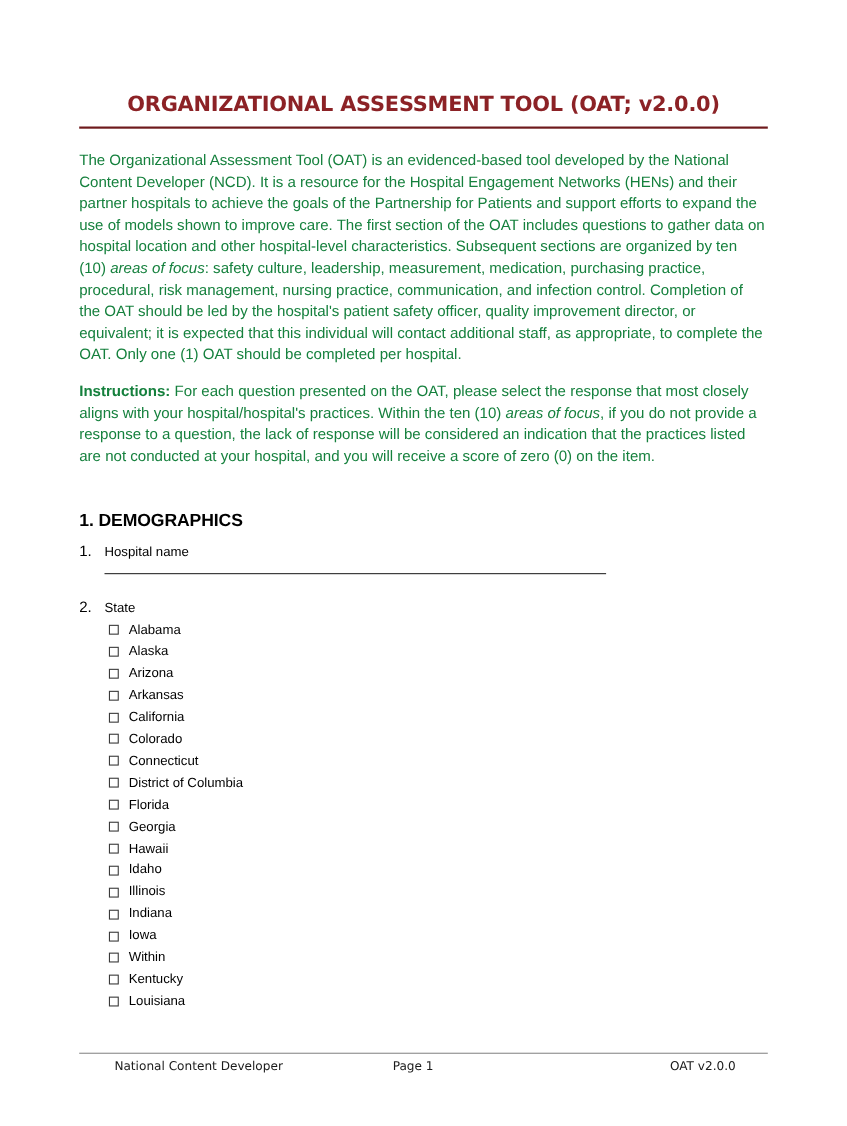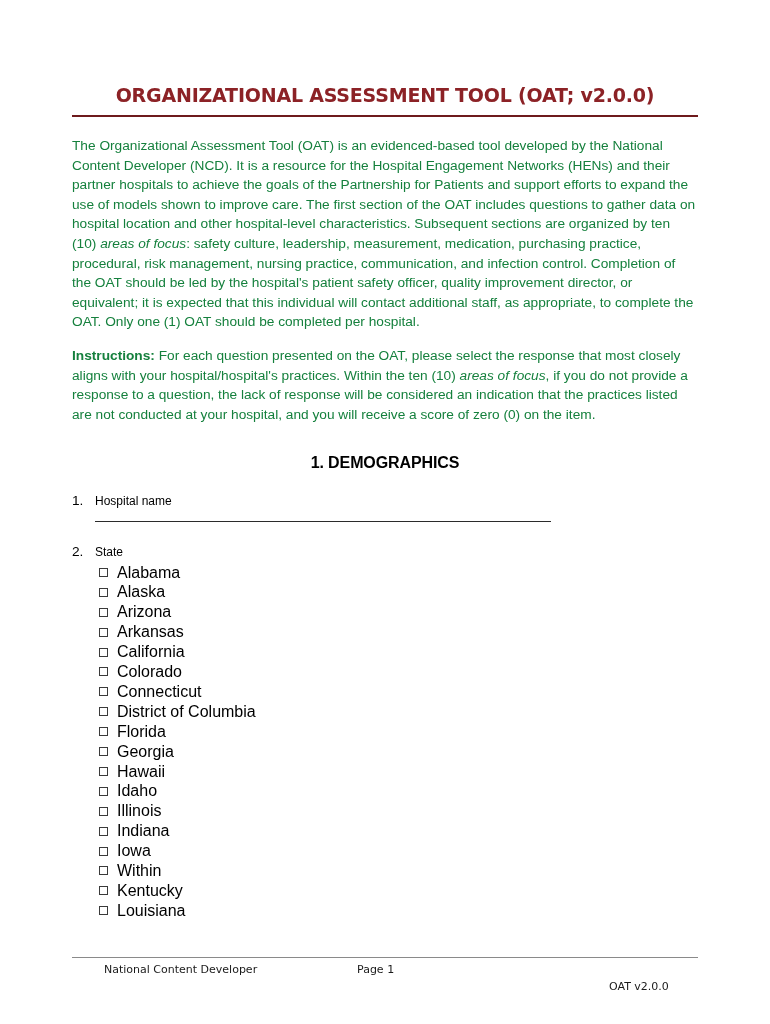--- a/index.html
+++ b/index.html
@@ -57,23 +57,23 @@
   }
   #intro-paragraph { top: 136px; }
   #instructions-paragraph { top: 346px; }
   .body-block i { font-style: italic; }
   .body-block b { font-weight: bold; text-align: right; }
 
   
   .section-heading {
     position: absolute;
     left: 72px;
-    top: 454px;
-    width: 626px;
-    text-align: center;
+    top: 465px;
+    width: 626px;
+    text-align: left;
     font-size: 16px;
     font-weight: bold;
     letter-spacing: -0.1px;
   }
 
   
   .question {
     position: absolute;
     left: 72px;
     width: 620px;
@@ -124,21 +124,21 @@
     height: 9px;
     border: 1px solid #3a3a3a;
     background: #ffffff;
     box-sizing: border-box;
     flex: 0 0 9px;
     margin-right: 9px;
     position: relative;
     top: 0px;
   }
   .choice-label {
-    font-size: 16px;
+    font-size: 12px;
     line-height: 19.9px;
     white-space: nowrap;
   }
 
   
   .footer-rule {
     position: absolute;
     left: 72px;
     top: 957px;
     width: 626px;
@@ -162,21 +162,21 @@
     margin-left: 32px;
   }
   .footer-center {
     position: absolute;
     left: 285px;
     top: 0px;
   }
   .footer-right {
     position: absolute;
     left: 537px;
-    top: 17px;
+    top: 0px;
   }
 </style>
 </head>
 <body>
 
 <div class="page">
 
   <div class="doc-title">ORGANIZATIONAL ASSESSMENT TOOL (OAT; v2.0.0)</div>
   <div class="title-rule"></div>
 

